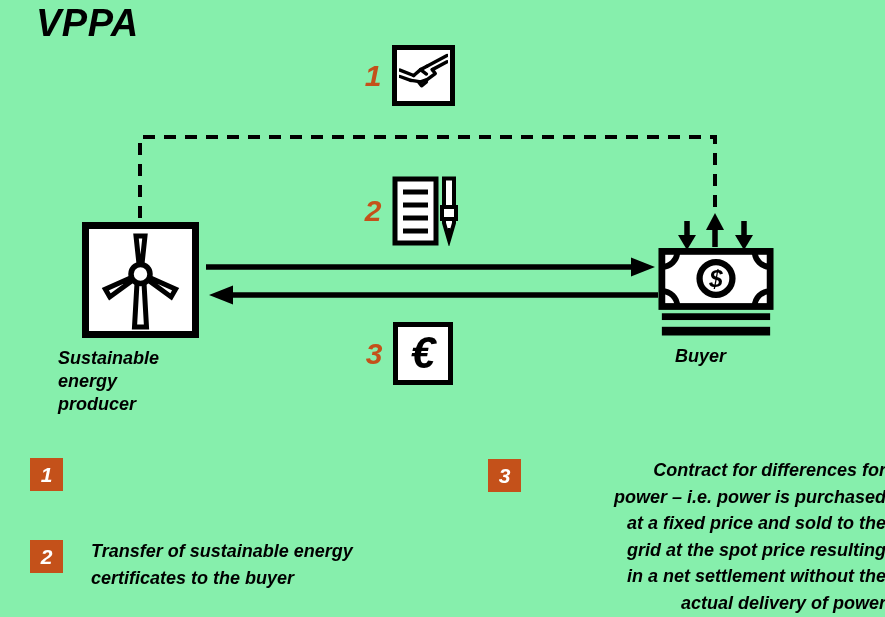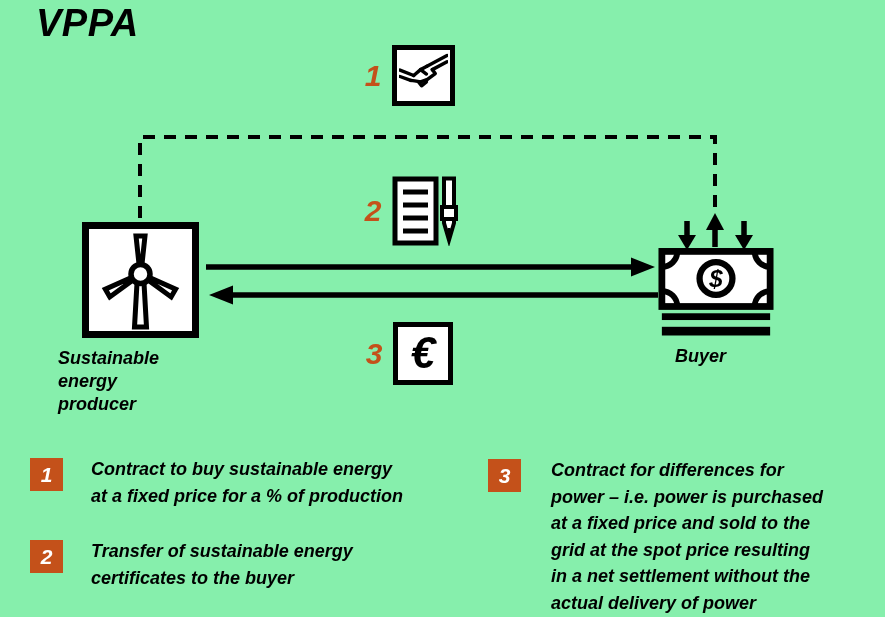--- a/index.html
+++ b/index.html
@@ -53,21 +53,21 @@
   }
   .legend-text{
     font-size:18px;font-weight:bold;line-height:26.5px;
     white-space:pre-line;
   }
   .legend-1{left:30px;top:456px;}
   .legend-1 .legend-text{margin-left:28px;width:395px;}
   .legend-2{left:30px;top:538px;}
   .legend-2 .legend-text{margin-left:28px;width:395px;}
   .legend-3{left:488px;top:457px;}
-  .legend-3 .legend-text{margin-left:30px;width:335px;}
+  .legend-3 .legend-text{margin-left:30px;width:335px;text-align:right;}
 </style>
 </head>
 <body>
 
 <div class="stage">
 
   <div class="title">VPPA</div>
 
   <svg class="overlay" width="885" height="617" viewBox="0 0 885 617">
 
@@ -163,22 +163,20 @@
       </g>
       <text x="60" y="41" text-anchor="middle" font-family="Liberation Sans, DejaVu Sans, sans-serif" font-size="25" font-weight="bold" fill="#000">$</text>
       <rect x="4" y="68" width="112" height="7" fill="#000"></rect>
       <rect x="4" y="82" width="112" height="9" fill="#000"></rect>
     </svg>
   </div>
   <div class="node-label buyer-label">Buyer</div>
 
   <div class="legend-item legend-1">
     <div class="legend-num">1</div>
-    <div class="legend-text">Contract to buy sustainable energy
-at a fixed price for a % of production</div>
   </div>
 
   <div class="legend-item legend-2">
     <div class="legend-num">2</div>
     <div class="legend-text">Transfer of sustainable energy
 certificates to the buyer</div>
   </div>
 
   <div class="legend-item legend-3">
     <div class="legend-num">3</div>

